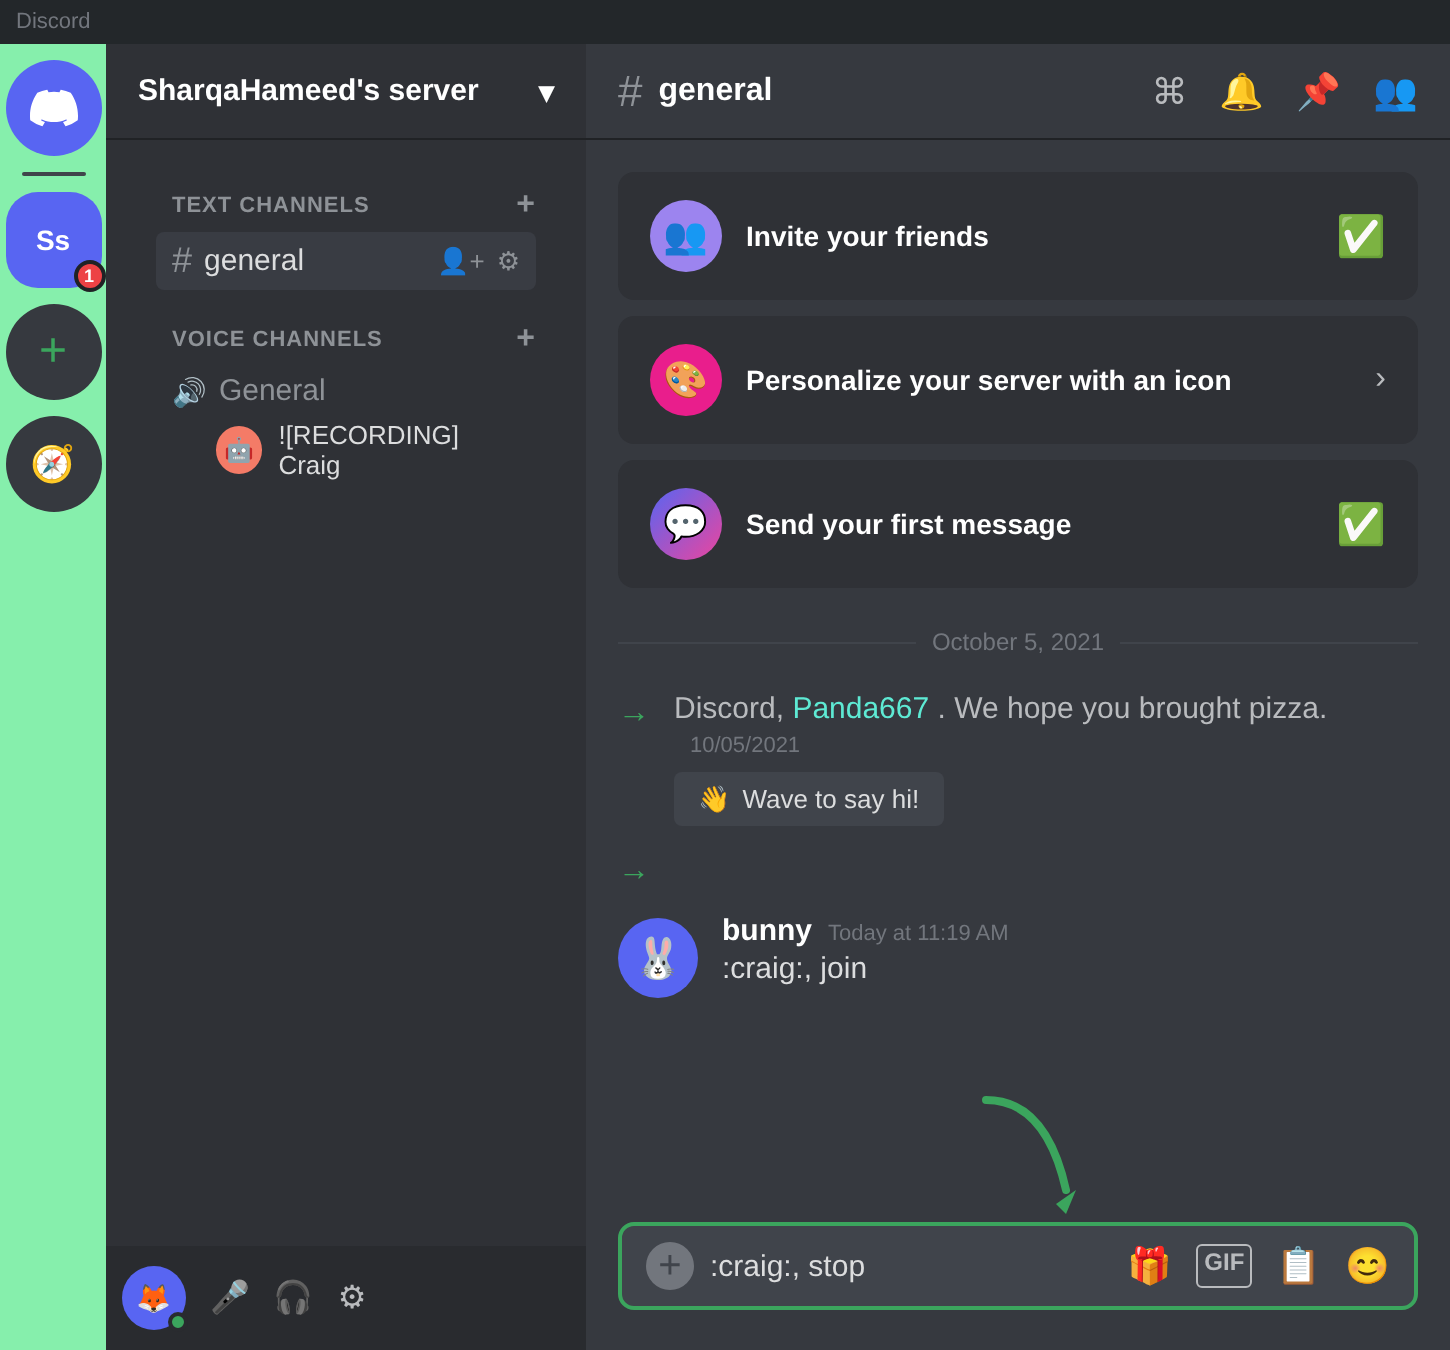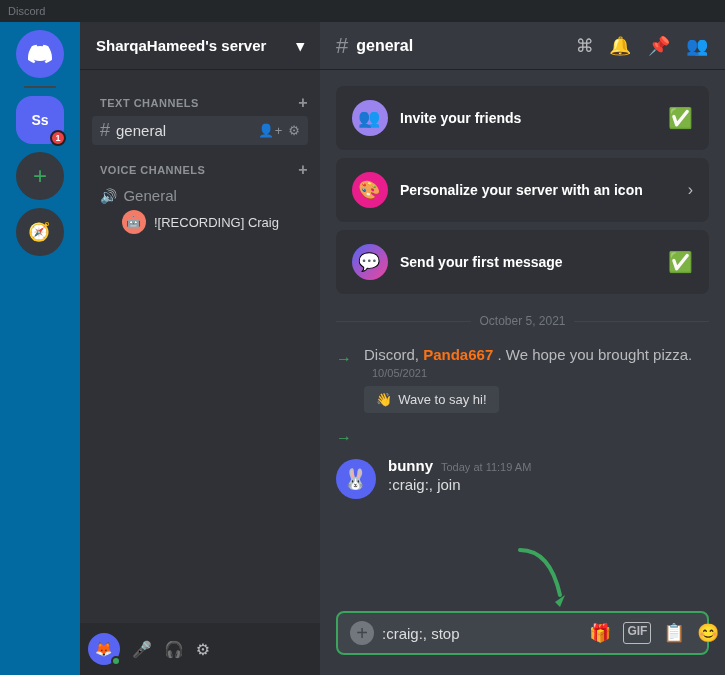--- a/index.html
+++ b/index.html
@@ -27,22 +27,22 @@
     }
 
     .app-layout {
       display: flex;
       flex: 1;
       overflow: hidden;
     }
 
     
     .server-sidebar {
-      width: 80px;
-      background: #0369a1;
+      width: 53px;
+      background: #86efac;
       display: flex;
       flex-direction: column;
       align-items: center;
       padding: 8px 0;
       gap: 8px;
       overflow-y: auto;
       flex-shrink: 0;
     }
 
     .server-icon {
@@ -145,21 +145,21 @@
       cursor: pointer;
       font-weight: 600;
       font-size: 15px;
       color: #fff;
       gap: 26px;
     }
 
     .channels-list {
       flex: 1;
       overflow-y: auto;
-      padding: 8px 4px;
+      padding: 8px 17px;
     }
 
     .channel-category {
       padding: 16px 8px 4px 16px;
       font-size: 11px;
       font-weight: 700;
       color: #8e9297;
       text-transform: uppercase;
       letter-spacing: 0.5px;
       display: flex;
@@ -397,22 +397,22 @@
       margin-top: 2px;
       flex-shrink: 0;
     }
 
     .system-content {
       font-size: 15px;
       color: #b9bbbe;
     }
 
     .system-content .username {
-      color: #f97316;
-      font-weight: 700;
+      color: #5eead4;
+      font-weight: 400;
     }
 
     .system-content .timestamp {
       font-size: 11px;
       color: #72767d;
       margin-left: 8px;
     }
 
     .wave-btn {
       background: #40444b;

